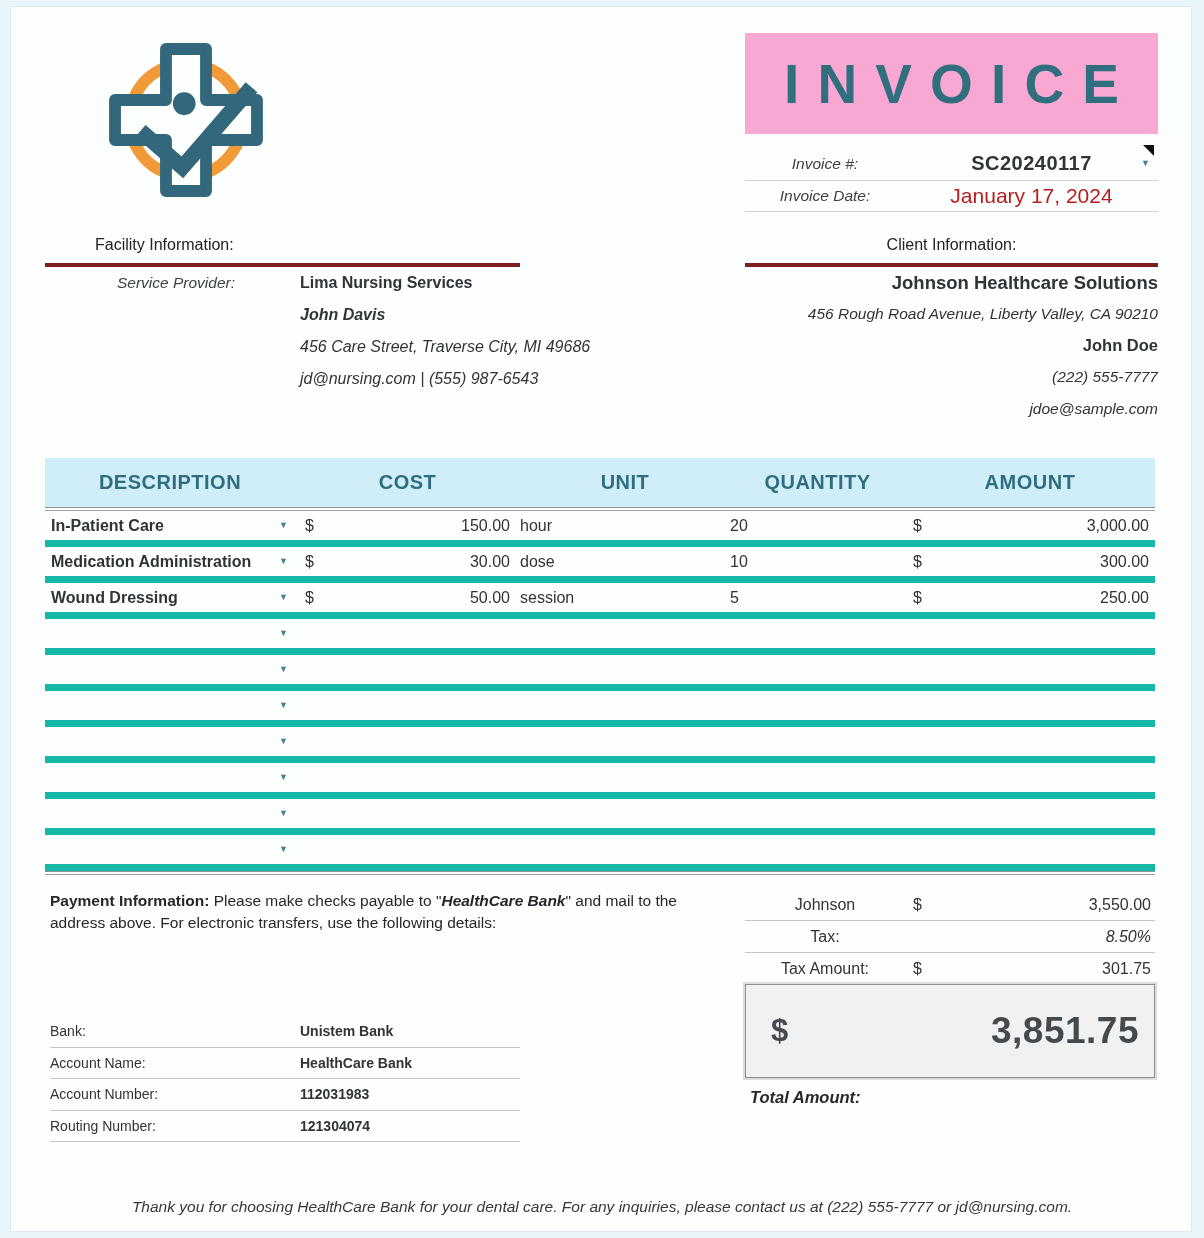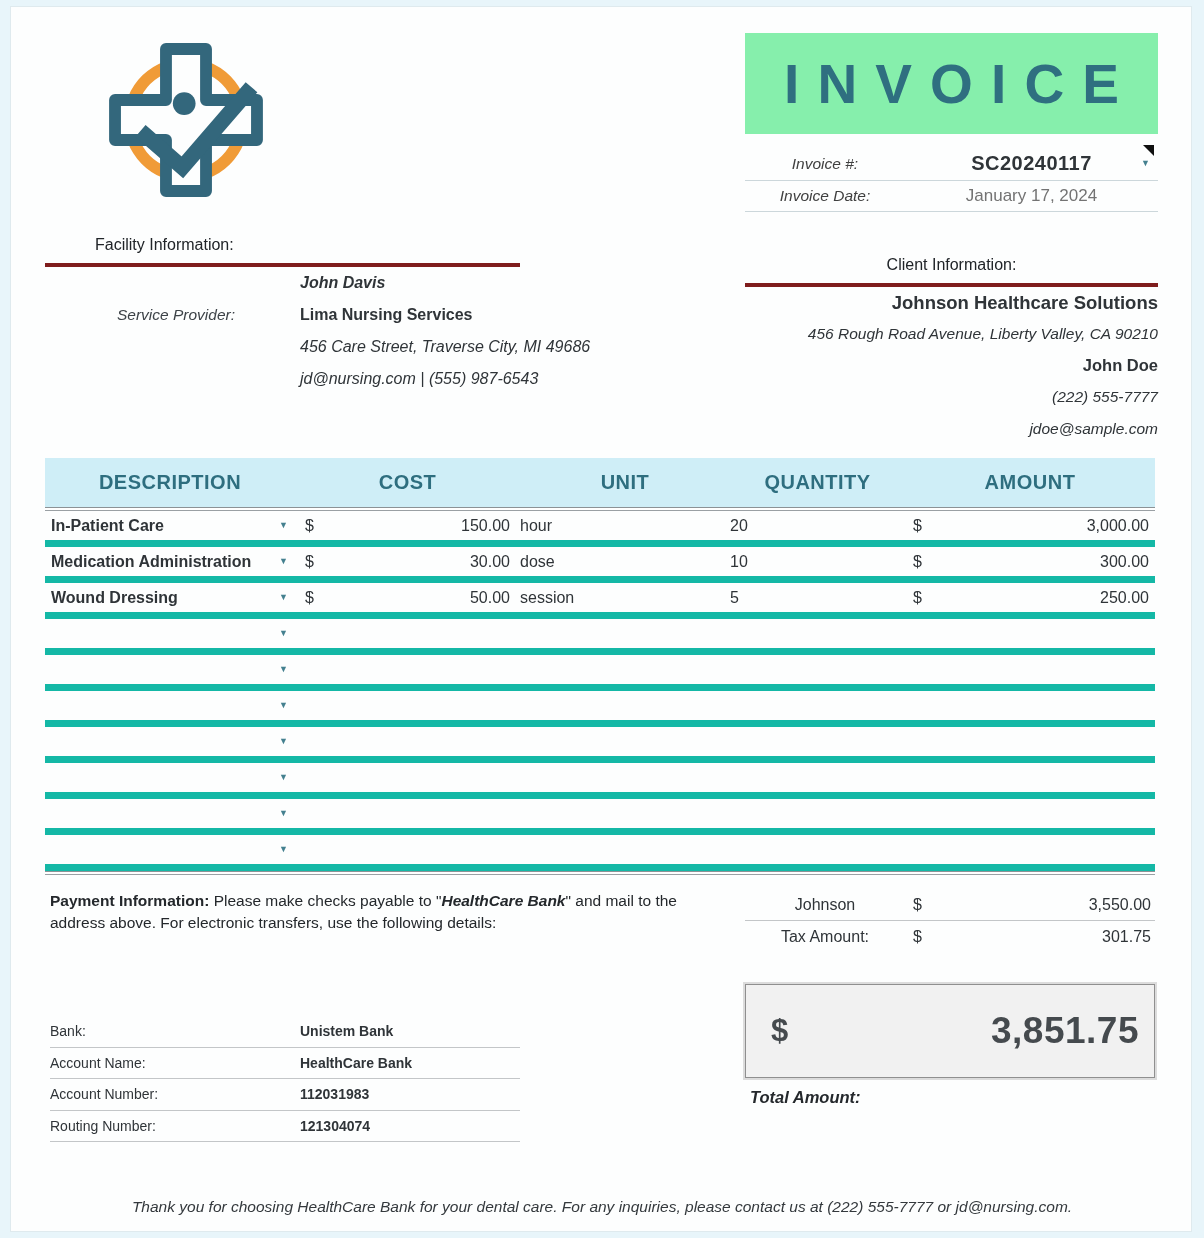--- a/index.html
+++ b/index.html
@@ -4,46 +4,46 @@
 <style>
   * { margin:0; padding:0; box-sizing:border-box; }
   body { font-family:"Liberation Sans","DejaVu Sans",sans-serif; background:#dfeef3; }
   .canvas { position:relative; width:1204px; height:1238px; background:#e8f5fa; overflow:hidden; }
   .page { position:absolute; left:10px; top:6px; width:1182px; height:1226px;
           background:#fdfefe; border:1px solid #dfeaee; }
 
   
   .logo { position:absolute; left:95px; top:26px; width:182px; height:188px; }
   .invoice-banner { position:absolute; left:745px; top:33px; width:413px; height:101px;
-          background:#86efac; display:flex; align-items:center; justify-content:center; }
+          background:#f9a8d4; display:flex; align-items:center; justify-content:center; }
   .invoice-banner span { font-size:55px; font-weight:700; letter-spacing:0.33em; margin-right:-0.33em;
           color:#2f6f80; }
 
   .meta { position:absolute; left:745px; top:147px; width:413px; }
   .meta-row { display:flex; align-items:center; border-bottom:1px solid #ccd7db; position:relative; }
   .meta-row.r1 { height:34px; } .meta-row.r2 { height:31px; }
   .meta-label { width:160px; text-align:center; font-style:italic; font-size:15.5px; color:#404040; }
-  .meta-value { flex:1; text-align:center; font-size:17px; color:#737373; }
+  .meta-value { flex:1; text-align:center; font-size:21px; color:#b91c1c; }
   .meta-value.num { font-weight:700; font-size:20px; color:#2f3438; letter-spacing:0.5px; }
   .dd-arrow { font-size:9px; color:#44808f; line-height:1; cursor:pointer; }
   .meta .dd-arrow { position:absolute; right:8px; top:12px; }
   .corner-marker { position:absolute; left:1143px; top:145px; width:0; height:0;
           border-top:11px solid #101010; border-left:11px solid transparent; }
 
   
   .section-title { font-size:16px; color:#202428; padding-bottom:9px; border-bottom:4px solid #7f1d1d; }
   .facility { position:absolute; left:45px; top:236px; width:475px; }
   .facility .section-title { padding-left:50px; }
   .fac-row { display:grid; grid-template-columns:245px 1fr; align-items:center; height:32px; }
   .fac-label { text-align:right; padding-right:55px; font-style:italic; font-size:15.5px; color:#3d4348; }
   .fac-value { padding-left:10px; font-size:16px; color:#2f3438; white-space:nowrap; }
   .b { font-weight:700; } .i { font-style:italic; } .bi { font-weight:700; font-style:italic; }
 
   .client { position:absolute; left:745px; top:236px; width:413px; }
-  .client .section-title { text-align:center;margin-top:20px; }
+  .client .section-title { text-align:center; }
   .cli-row { height:31.5px; display:flex; align-items:center; justify-content:flex-end;
              font-size:15.5px; color:#2f3438; }
   .cli-company { font-size:18.5px; font-weight:700; }
   .cli-person { font-size:16.5px; font-weight:700; }
 
   
   .items { position:absolute; left:45px; top:458px; width:1110px; }
   .grid5 { display:grid; grid-template-columns:250px 225px 210px 175px 250px; align-items:center; }
   .thead { height:49px; background:#cfeef7; }
   .thead > div { text-align:center; font-size:20px; font-weight:700; letter-spacing:0.5px; color:#2e6e7f; }
@@ -111,26 +111,26 @@
     <div class="meta-row r2">
       <div class="meta-label">Invoice Date:</div>
       <div class="meta-value">January 17, 2024</div>
     </div>
   </div>
   <div class="corner-marker"></div>
 
   <div class="facility">
     <div class="section-title">Facility Information:</div>
     <div class="fac-row">
+      <div class="fac-label">Service Provider:</div>
+      <div class="fac-value b">Lima Nursing Services</div>
+    </div>
+    <div class="fac-row">
         <div></div>
       <div class="fac-value bi">John Davis</div>
-    </div>
-    <div class="fac-row">
-      <div class="fac-label">Service Provider:</div>
-      <div class="fac-value b">Lima Nursing Services</div>
     </div>
     <div class="fac-row">
         <div></div>
       <div class="fac-value i">456 Care Street, Traverse City, MI 49686</div>
     </div>
     <div class="fac-row">
         <div></div>
       <div class="fac-value i">jd@nursing.com | (555) 987-6543</div>
     </div>
   </div>
@@ -288,20 +288,24 @@
   <div class="payinfo">
     <span class="b">Payment Information:</span><span> Please make checks payable to "</span><span class="bi">HealthCare Bank</span><span>" and mail to the address above. For electronic transfers, use the following details:</span>
   </div>
 
   <div class="totals">
     <div class="tot-row bline">
       <div class="tot-label">Johnson</div>
       <div class="tot-cur">$</div>
       <div class="tot-val">3,550.00</div>
     </div>
+    <div class="tot-row bline">
+      <div class="tot-label">Tax:</div>
+      <div class="tot-val i">8.50%</div>
+    </div>
     <div class="tot-row">
       <div class="tot-label">Tax Amount:</div>
       <div class="tot-cur">$</div>
       <div class="tot-val">301.75</div>
     </div>
   </div>
 
   <div class="total-box">
     <span class="cur">$</span>
     <span class="val">3,851.75</span>

